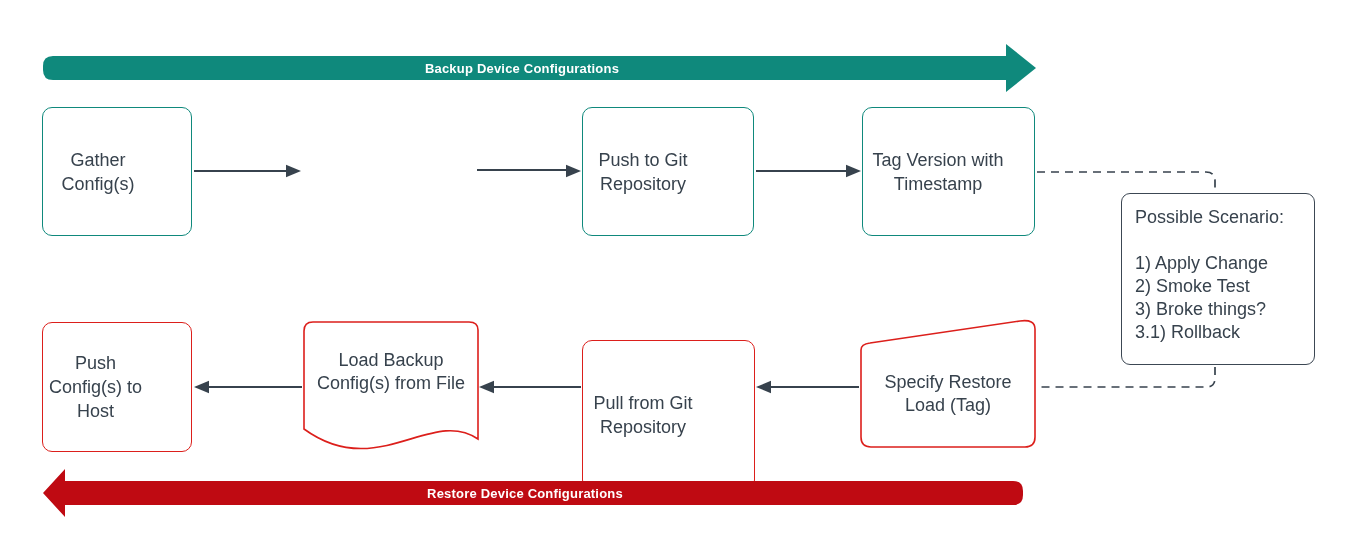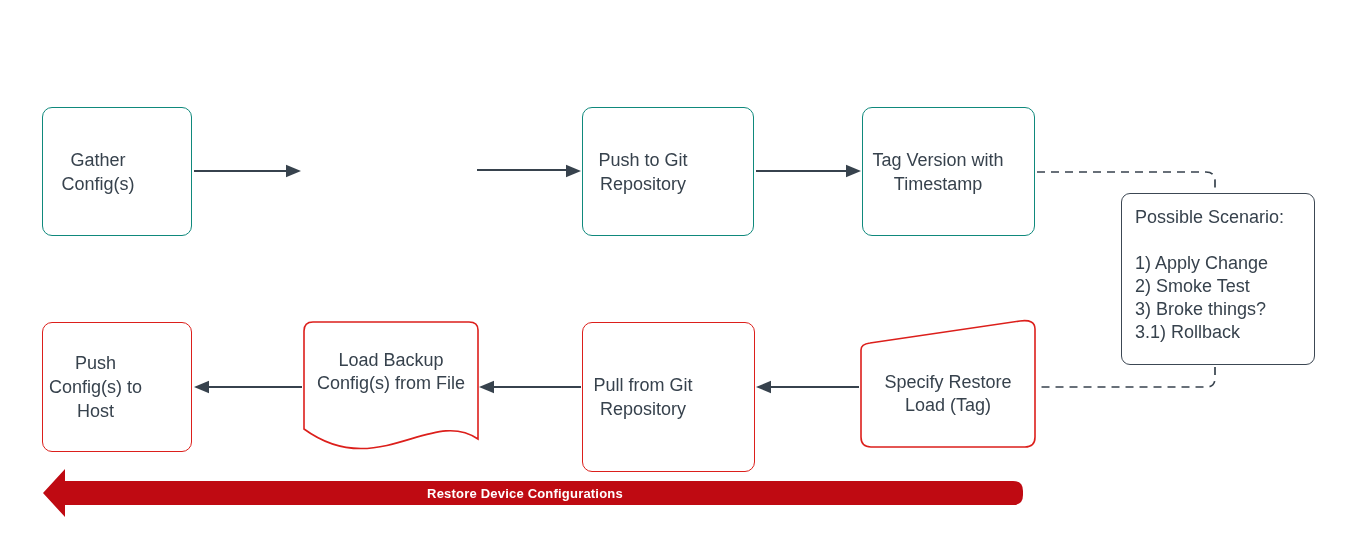--- a/index.html
+++ b/index.html
@@ -54,20 +54,26 @@
   .overlay{position:absolute;left:0;top:0;pointer-events:none;}
   .overlay .line{stroke:var(--ink);stroke-width:2;fill:none;}
   .overlay .head{fill:var(--ink);stroke:none;}
   .overlay .dash{stroke:var(--ink);stroke-width:1.7;fill:none;stroke-dasharray:8 6;}
 </style>
 </head>
 <body>
 
 <div class="canvas">
 
+  <div class="banner banner-teal" style="left:42px;top:43px;width:995px;height:50px">
+    <svg width="995" height="50" viewBox="0 0 995 50">
+      <path d="M11 13 H964 V1 L994 25 L964 49 V37 H11 Q1 37 1 27 V23 Q1 13 11 13 Z"></path>
+    </svg>
+    <div class="banner-label" style="padding-right:35px">Backup Device Configurations</div>
+  </div>
 
   <div class="node" style="left:42px;top:107px;width:150px;height:129px">
     <div style="max-width:110px">Gather Config(s)</div>
   </div>
 
 
   <div class="node" style="left:582px;top:107px;width:172px;height:129px">
     <div style="max-width:120px">Push to Git Repository</div>
   </div>
 
@@ -88,21 +94,21 @@
     <div style="max-width:105px">Push Config(s) to Host</div>
   </div>
 
   <div class="shape-node stroke-red" style="left:303px;top:321px;width:176px;height:136px">
     <svg width="176" height="136" viewBox="0 0 176 136">
       <path transform="translate(1,1)" d="M9 0 H165 Q174 0 174 8 V117 C127 85 73 160 0 107 L0 9 Q0 0 9 0 Z"></path>
     </svg>
     <div class="shape-label center" style="left:6px;top:28px;width:164px">Load Backup Config(s) from File</div>
   </div>
 
-  <div class="node red" style="left:582px;top:322px;width:173px;height:150px">
+  <div class="node red" style="left:582px;top:340px;width:173px;height:150px">
     <div style="max-width:120px">Pull from Git Repository</div>
   </div>
 
   <div class="shape-node stroke-red" style="left:860px;top:319px;width:177px;height:133px">
     <svg width="177" height="133" viewBox="0 0 177 133">
       <path d="M1 118 V31 Q1 25 10 24 L160 2 Q175 0 175 10 V118 Q175 128 165 128 H11 Q1 128 1 118 Z"></path>
     </svg>
     <div class="shape-label center" style="left:18px;top:52px;width:140px">Specify Restore Load (Tag)</div>
   </div>
 

